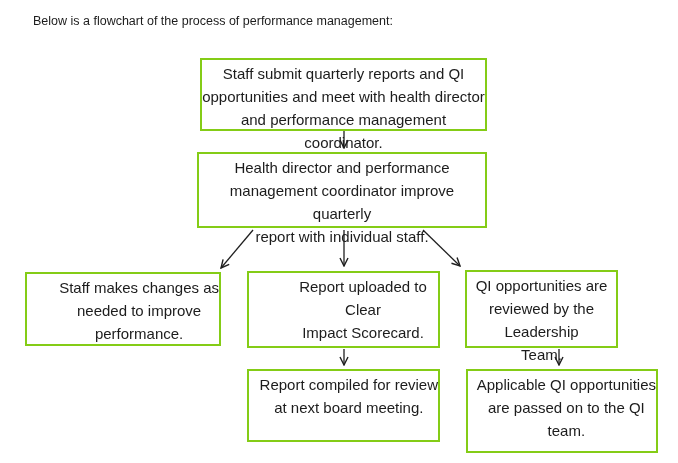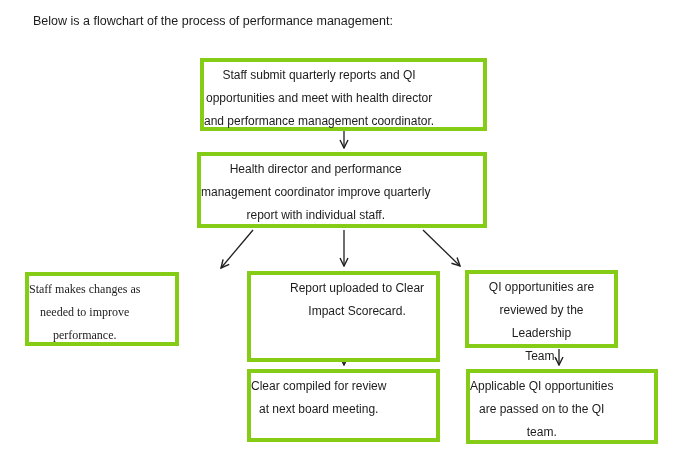--- a/index.html
+++ b/index.html
@@ -28,40 +28,40 @@
     position: absolute;
     left: 0;
     top: 0;
     width: 678px;
     height: 463px;
     pointer-events: none;
   }
   .flow-box {
     position: absolute;
     box-sizing: border-box;
-    border: 4px solid #84cc16;
+    border: 2px solid #84cc16;
     background: #ffffff;
     display: flex;
-    justify-content: flex-start;
+    justify-content: flex-end;
     align-items: flex-start;
     padding-top: 2px;
     text-align: center;
-    font-size: 12px;
+    font-size: 15px;
     line-height: 23px;
   }
   .flow-box .box-text {
     white-space: pre-line;
   }
   #node-submit     { left: 200px; top:  58px; width: 287px; height: 73px; }
   #node-review     { left: 197px; top: 152px; width: 290px; height: 76px; }
-  #node-changes    { left:  25px; top: 272px; width: 154px; height: 74px; font-family: Liberation Serif, serif; }
-  #node-upload     { left: 247px; top: 271px; width: 193px; height: 91px; padding-left: 39px; }
+  #node-changes    { left:  25px; top: 272px; width: 196px; height: 74px; }
+  #node-upload     { left: 247px; top: 271px; width: 193px; height: 77px; padding-left: 39px; }
   #node-leadership { left: 465px; top: 270px; width: 153px; height: 78px; }
   #node-board      { left: 247px; top: 369px; width: 193px; height: 73px; }
-  #node-qiteam     { left: 466px; top: 369px; width: 192px; height: 75px; }
+  #node-qiteam     { left: 466px; top: 369px; width: 192px; height: 84px; }
 </style>
 </head>
 <body>
 
 <div class="canvas">
 
   <div class="page-title">Below is a flowchart of the process of performance management:</div>
 
   <svg class="arrow-layer" width="678" height="463" viewBox="0 0 678 463" xmlns="http://www.w3.org/2000/svg">
     <defs>
@@ -100,21 +100,21 @@
 Impact Scorecard.</span>
   </div>
 
   <div class="flow-box" id="node-leadership">
     <span class="box-text">QI opportunities are
 reviewed by the Leadership
 Team.</span>
   </div>
 
   <div class="flow-box" id="node-board">
-    <span class="box-text">Clear compiled for review
+    <span class="box-text">Report compiled for review
 at next board meeting.</span>
   </div>
 
   <div class="flow-box" id="node-qiteam">
     <span class="box-text">Applicable QI opportunities
 are passed on to the QI
 team.</span>
   </div>
 
 </div>

